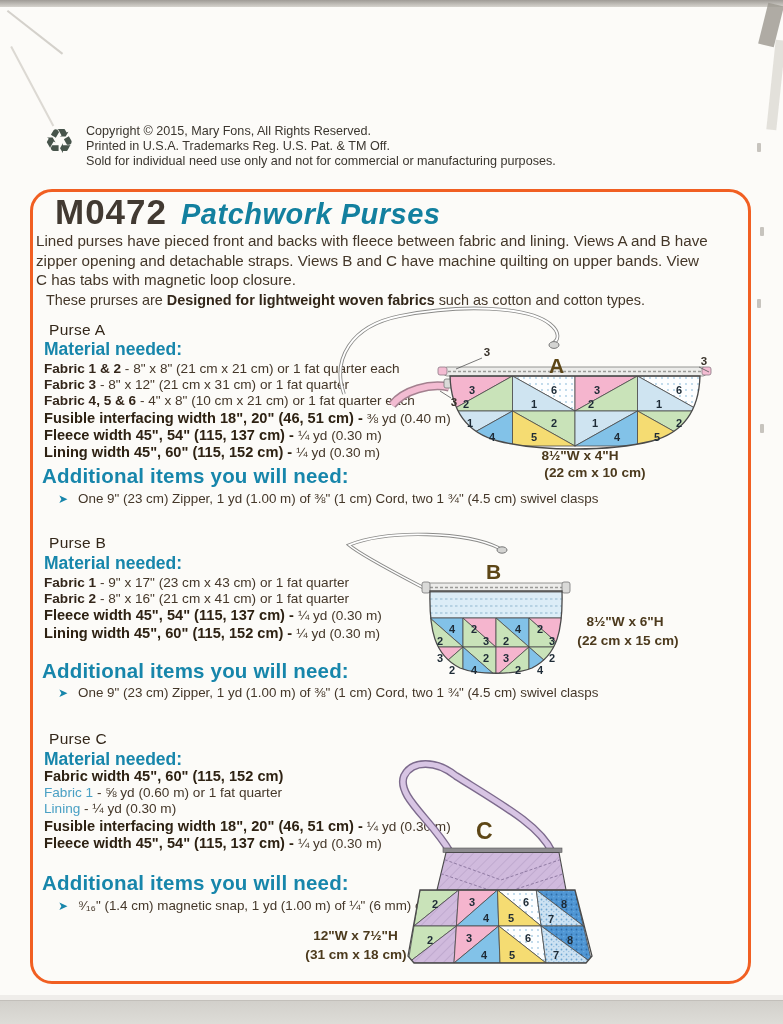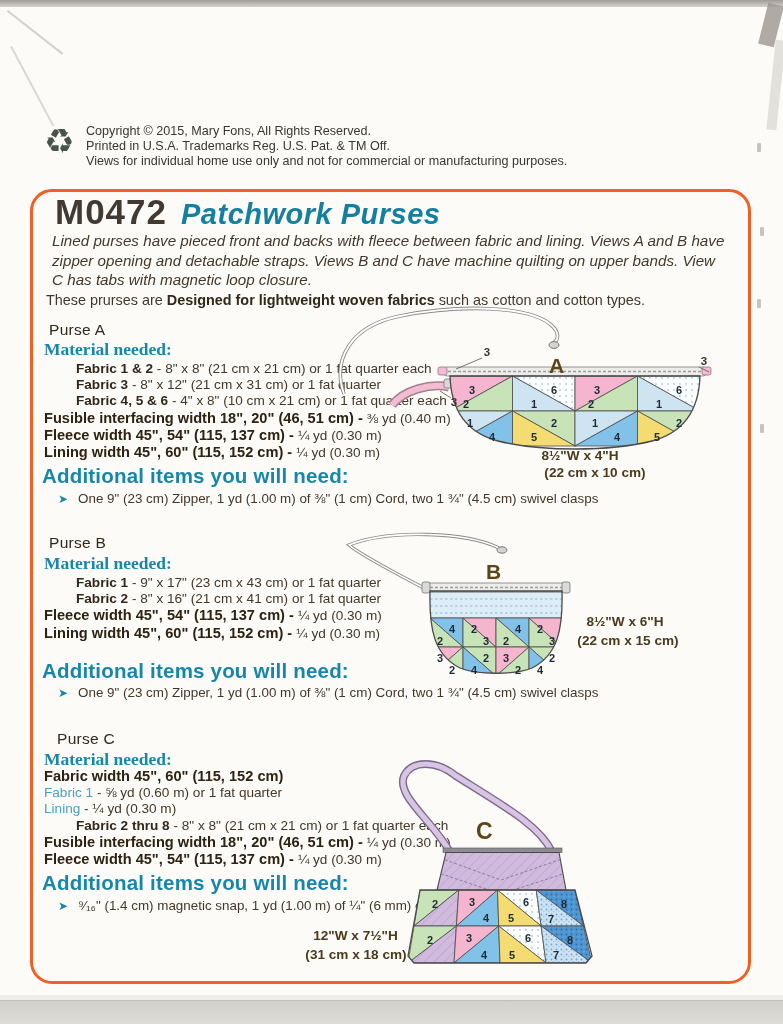--- a/index.html
+++ b/index.html
@@ -35,24 +35,24 @@
   .frame{position:absolute;left:30px;top:189px;width:715px;height:789px;
     border:3px solid #f15f22;border-radius:22px;background:transparent;}
 
   .abs{position:absolute;}
   .hdr-code{font-size:35px;font-weight:800;color:#423a32;letter-spacing:1px;}
   .hdr-title{font-size:29px;font-weight:bold;font-style:italic;color:#13809f;margin-left:14px;letter-spacing:.5px;}
   .intro{font-size:15.2px;line-height:19.6px;color:#443729;width:676px;}
   .note{font-size:14.4px;color:#443729;}
   .note b{color:#33271a;}
   .purse-name{font-size:15.5px;font-weight:400;color:#33271a;letter-spacing:.3px;}
-  .mat-head{font-size:17.5px;font-weight:800;color:#1786ab;font-family:Liberation Serif, serif;}
+  .mat-head{font-size:17.5px;font-weight:800;color:#1786ab;}
   .mat-list{font-size:13.6px;color:#443729;}
   .mat-list .row{line-height:16.2px;white-space:nowrap;}
-  .b{font-weight:bold;color:#33261a;margin-left:32px;}
+  .b{font-weight:bold;color:#33261a;}
   .hv{font-weight:800;font-size:14.6px;color:#2e2213;}
   .tl{color:#4aa0c4;}
   .add-head{font-size:20.5px;font-weight:800;color:#1786ab;letter-spacing:.2px;}
   .bullet-line{font-size:13.4px;color:#443729;white-space:nowrap;}
   .bullet-arrow{color:#1786ab;font-size:12px;margin-right:10px;}
   .view-label{font-size:21px;font-weight:800;color:#5d4616;}
   .dims{font-size:13.6px;font-weight:bold;color:#4c3a1d;text-align:center;}
   svg text.pn{font-size:11px;font-weight:bold;fill:#1e2b36;text-anchor:middle;
     font-family:"Liberation Sans",sans-serif;}
   svg text.co{font-size:11.5px;font-weight:bold;fill:#3a342c;text-anchor:middle;
@@ -73,30 +73,30 @@
   <div class="edge-mark" style="left:757px;top:299px;"></div>
   <div class="edge-mark" style="left:760px;top:424px;"></div>
   <div class="scan-bottom2"></div>
   <div class="scan-bottom"></div>
 
   <div class="copyright">
     <div class="recycle">♻</div>
     <div class="cptext">
       <div>Copyright © 2015, Mary Fons, All Rights Reserved.</div>
       <div>Printed in U.S.A. Trademarks Reg. U.S. Pat. &amp; TM Off.</div>
-      <div>Views for individual home use only and not for commercial or manufacturing purposes.</div>
+      <div>Sold for individual need use only and not for commercial or manufacturing purposes.</div>
     </div>
   </div>
 
   <div class="frame"></div>
 
   <div class="abs" style="left:55px;top:192px;">
     <span class="hdr-code">M0472</span><span class="hdr-title">Patchwork Purses</span>
   </div>
-  <div class="abs intro" style="left:52px;top:231px;font-style:italic;">Lined purses have pieced front and backs with fleece between fabric and lining. Views A and B have zipper opening and detachable straps. Views B and C have machine quilting on upper bands. View C has tabs with magnetic loop closure.</div>
+  <div class="abs intro" style="left:36px;top:231px;">Lined purses have pieced front and backs with fleece between fabric and lining. Views A and B have zipper opening and detachable straps. Views B and C have machine quilting on upper bands. View C has tabs with magnetic loop closure.</div>
   <div class="abs note" style="left:46px;top:292px;">
     <span>These prurses are </span><b>Designed for lightweight woven fabrics</b><span> such as cotton and cotton types.</span>
   </div>
 
   <div class="abs purse-name" style="left:49px;top:321px;">Purse A</div>
   <div class="abs mat-head" style="left:44px;top:339px;">Material needed:</div>
   <div class="abs mat-list" style="left:44px;top:361px;">
     <div class="row"><span class="b">Fabric 1 &amp; 2</span><span> - 8" x 8" (21 cm x 21 cm) or 1 fat quarter each</span></div>
     <div class="row"><span class="b">Fabric 3</span><span> - 8" x 12" (21 cm x 31 cm) or 1 fat quarter</span></div>
     <div class="row"><span class="b">Fabric 4, 5 &amp; 6</span><span> - 4" x 8" (10 cm x 21 cm) or 1 fat quarter each</span></div>
@@ -115,27 +115,26 @@
     <div class="row"><span class="b">Fabric 1</span><span> - 9" x 17" (23 cm x 43 cm) or 1 fat quarter</span></div>
     <div class="row"><span class="b">Fabric 2</span><span> - 8" x 16" (21 cm x 41 cm) or 1 fat quarter</span></div>
     <div class="row"><span class="hv">Fleece width 45", 54" (115, 137 cm) - </span><span>¼ yd (0.30 m)</span></div>
     <div class="row"><span class="hv">Lining width 45", 60" (115, 152 cm) - </span><span>¼ yd (0.30 m)</span></div>
   </div>
   <div class="abs add-head" style="left:42px;top:659px;">Additional items you will need:</div>
   <div class="abs bullet-line" style="left:58px;top:685px;">
     <span class="bullet-arrow">➤</span><span>One 9" (23 cm) Zipper, 1 yd (1.00 m) of ⅜" (1 cm) Cord, two 1 ¾" (4.5 cm) swivel clasps</span>
   </div>
 
-  <div class="abs purse-name" style="left:49px;top:730px;margin-left:8px;">Purse C</div>
+  <div class="abs purse-name" style="left:49px;top:730px;">Purse C</div>
   <div class="abs mat-head" style="left:44px;top:749px;">Material needed:</div>
   <div class="abs mat-list" style="left:44px;top:768px;">
     <div class="row"><span class="hv">Fabric width 45", 60" (115, 152 cm)</span><span></span></div>
     <div class="row"><span class="tl">Fabric 1</span><span> - ⅝ yd (0.60 m) or 1 fat quarter</span></div>
     <div class="row"><span class="tl">Lining</span><span> - ¼ yd (0.30 m)</span></div>
-    <div class="row"><span class="b">Fabric 2 thru 8</span><span> - 8" x 8" (21 cm x 21 cm) or 1 fat quarter each</span></div>
     <div class="row"><span class="hv">Fusible interfacing width 18", 20" (46, 51 cm) - </span><span>¼ yd (0.30 m)</span></div>
     <div class="row"><span class="hv">Fleece width 45", 54" (115, 137 cm) - </span><span>¼ yd (0.30 m)</span></div>
   </div>
   <div class="abs add-head" style="left:42px;top:871px;">Additional items you will need:</div>
   <div class="abs bullet-line" style="left:58px;top:898px;">
     <span class="bullet-arrow">➤</span><span>⁹⁄₁₆" (1.4 cm) magnetic snap, 1 yd (1.00 m) of ¼" (6 mm) cord</span>
   </div>
 
   <svg class="abs" style="left:330px;top:298px;" width="400" height="192" viewBox="0 0 400 192">
     <defs>

